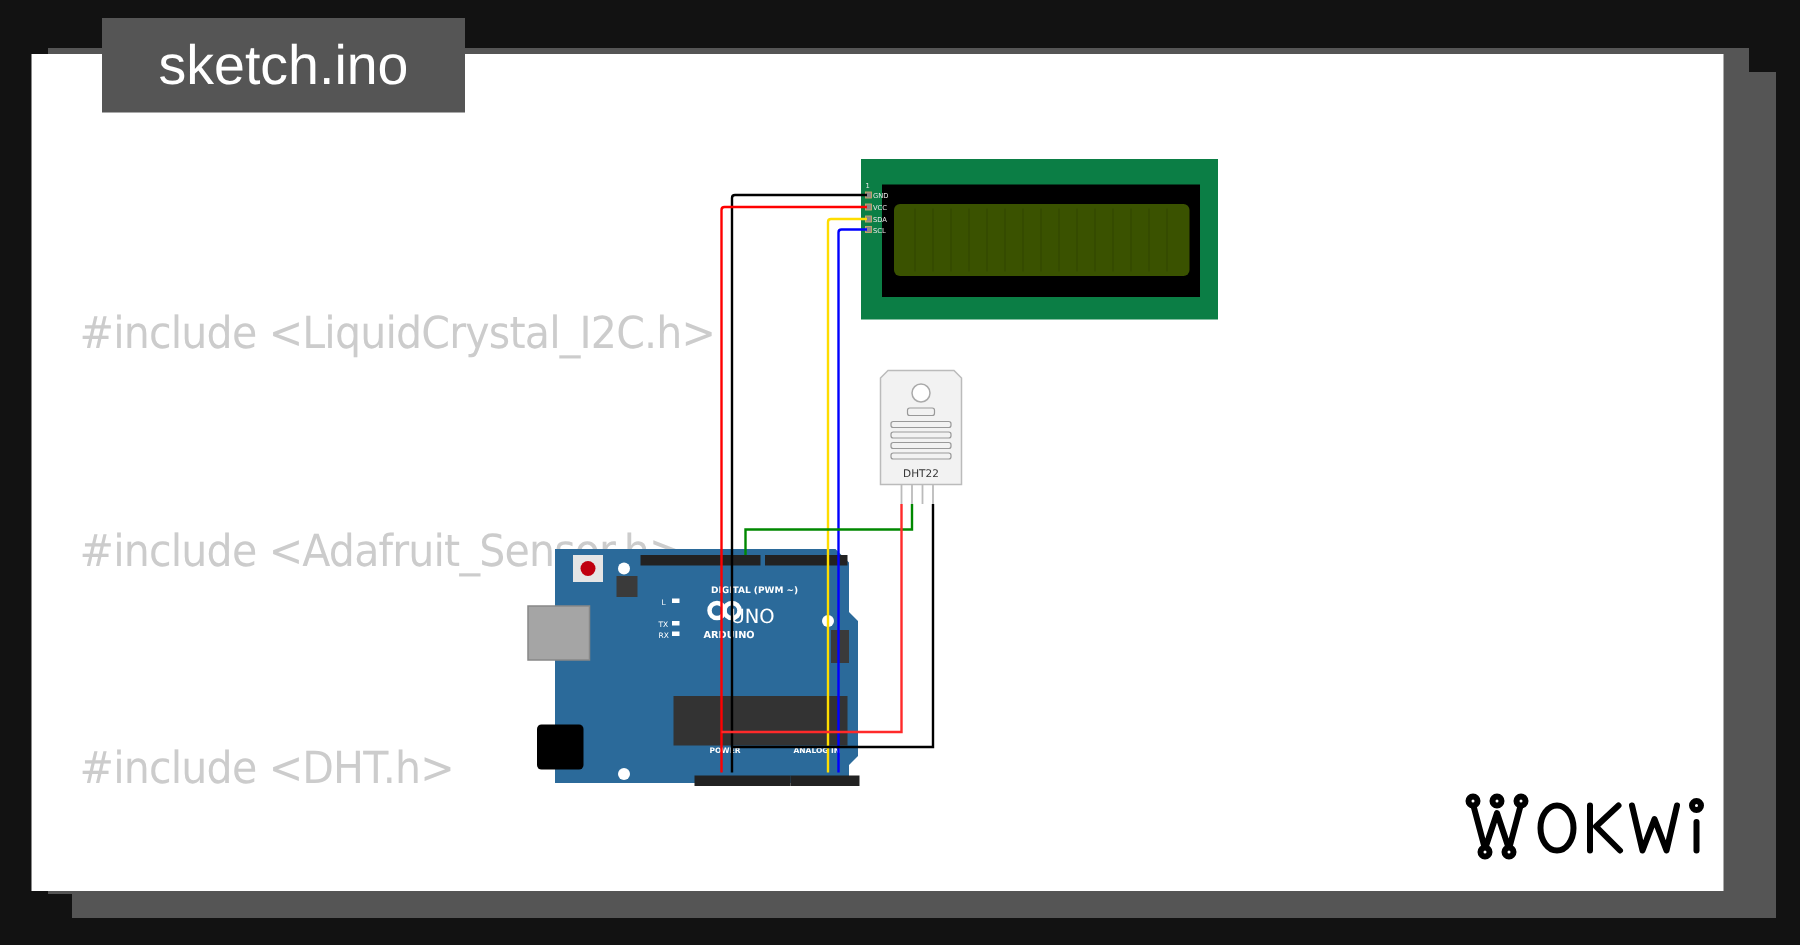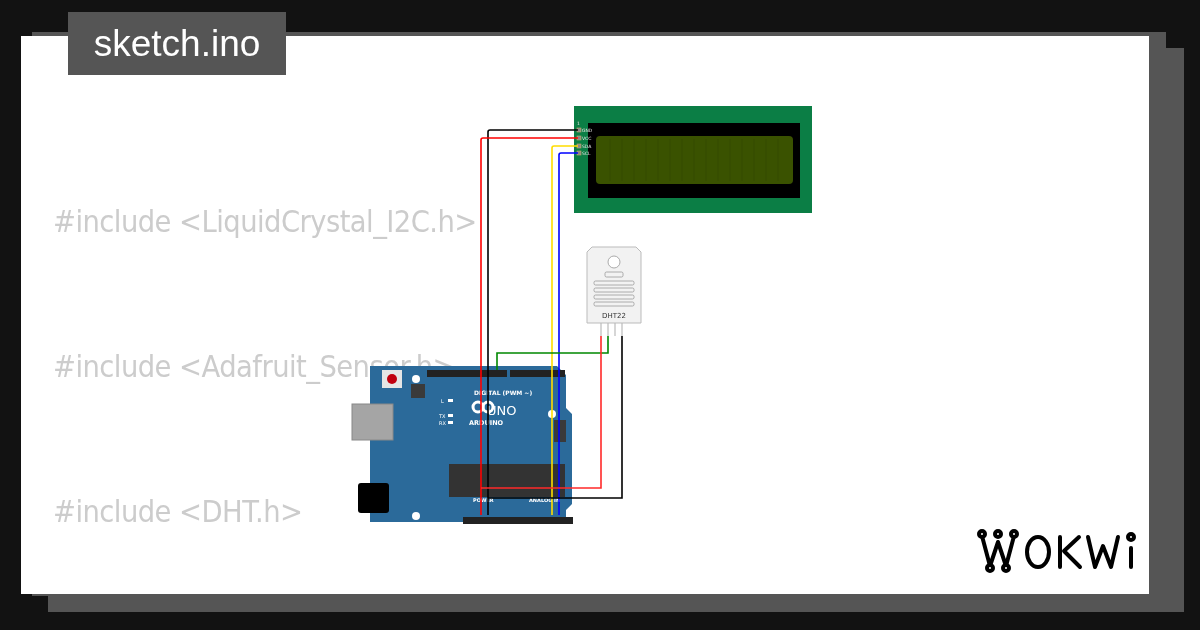--- a/index.html
+++ b/index.html
@@ -1,20 +1,20 @@
 <!DOCTYPE html>
 <html><head>
 <meta charset="utf-8">
 <style>
   html, body { margin:0; padding:0; }
   body { width:1200px; height:630px; background:#121212; position:relative; overflow:hidden; font-family:"DejaVu Sans", sans-serif; }
   .shadow { position:absolute; left:48px; top:48px; width:1136px; height:564px; background:#555555; }
   .frame { position:absolute; left:32px; top:32px; width:1134px; height:564px; background:#555555; }
   .paper { position:absolute; left:21px; top:36px; width:1128px; height:558px; background:#ffffff; overflow:hidden; }
-  .title-tab { position:absolute; left:68px; top:12px; width:218px; height:63px; background:#555555; color:#ffffff;
+  .title-tab { position:absolute; left:68px; top:12px; width:242px; height:63px; background:#555555; color:#ffffff;
     font-family:"Liberation Sans", sans-serif; font-size:37px; line-height:63px; text-align:center; letter-spacing:0px; z-index:5; }
   .code { position:absolute; left:32px; top:66px; margin:0; font-family:"DejaVu Sans", sans-serif; font-size:29.5px;
     line-height:48.2px; color:#cccccc; white-space:pre; letter-spacing:-0.6px; transform:scaleX(0.93); transform-origin:left top; }
   .code div { height:48.2px; }
   svg.circuit { position:absolute; left:0; top:0; }
   .logo { position:absolute; left:976px; top:528px; z-index:6; }
 </style>
 </head>
 <body>
 

